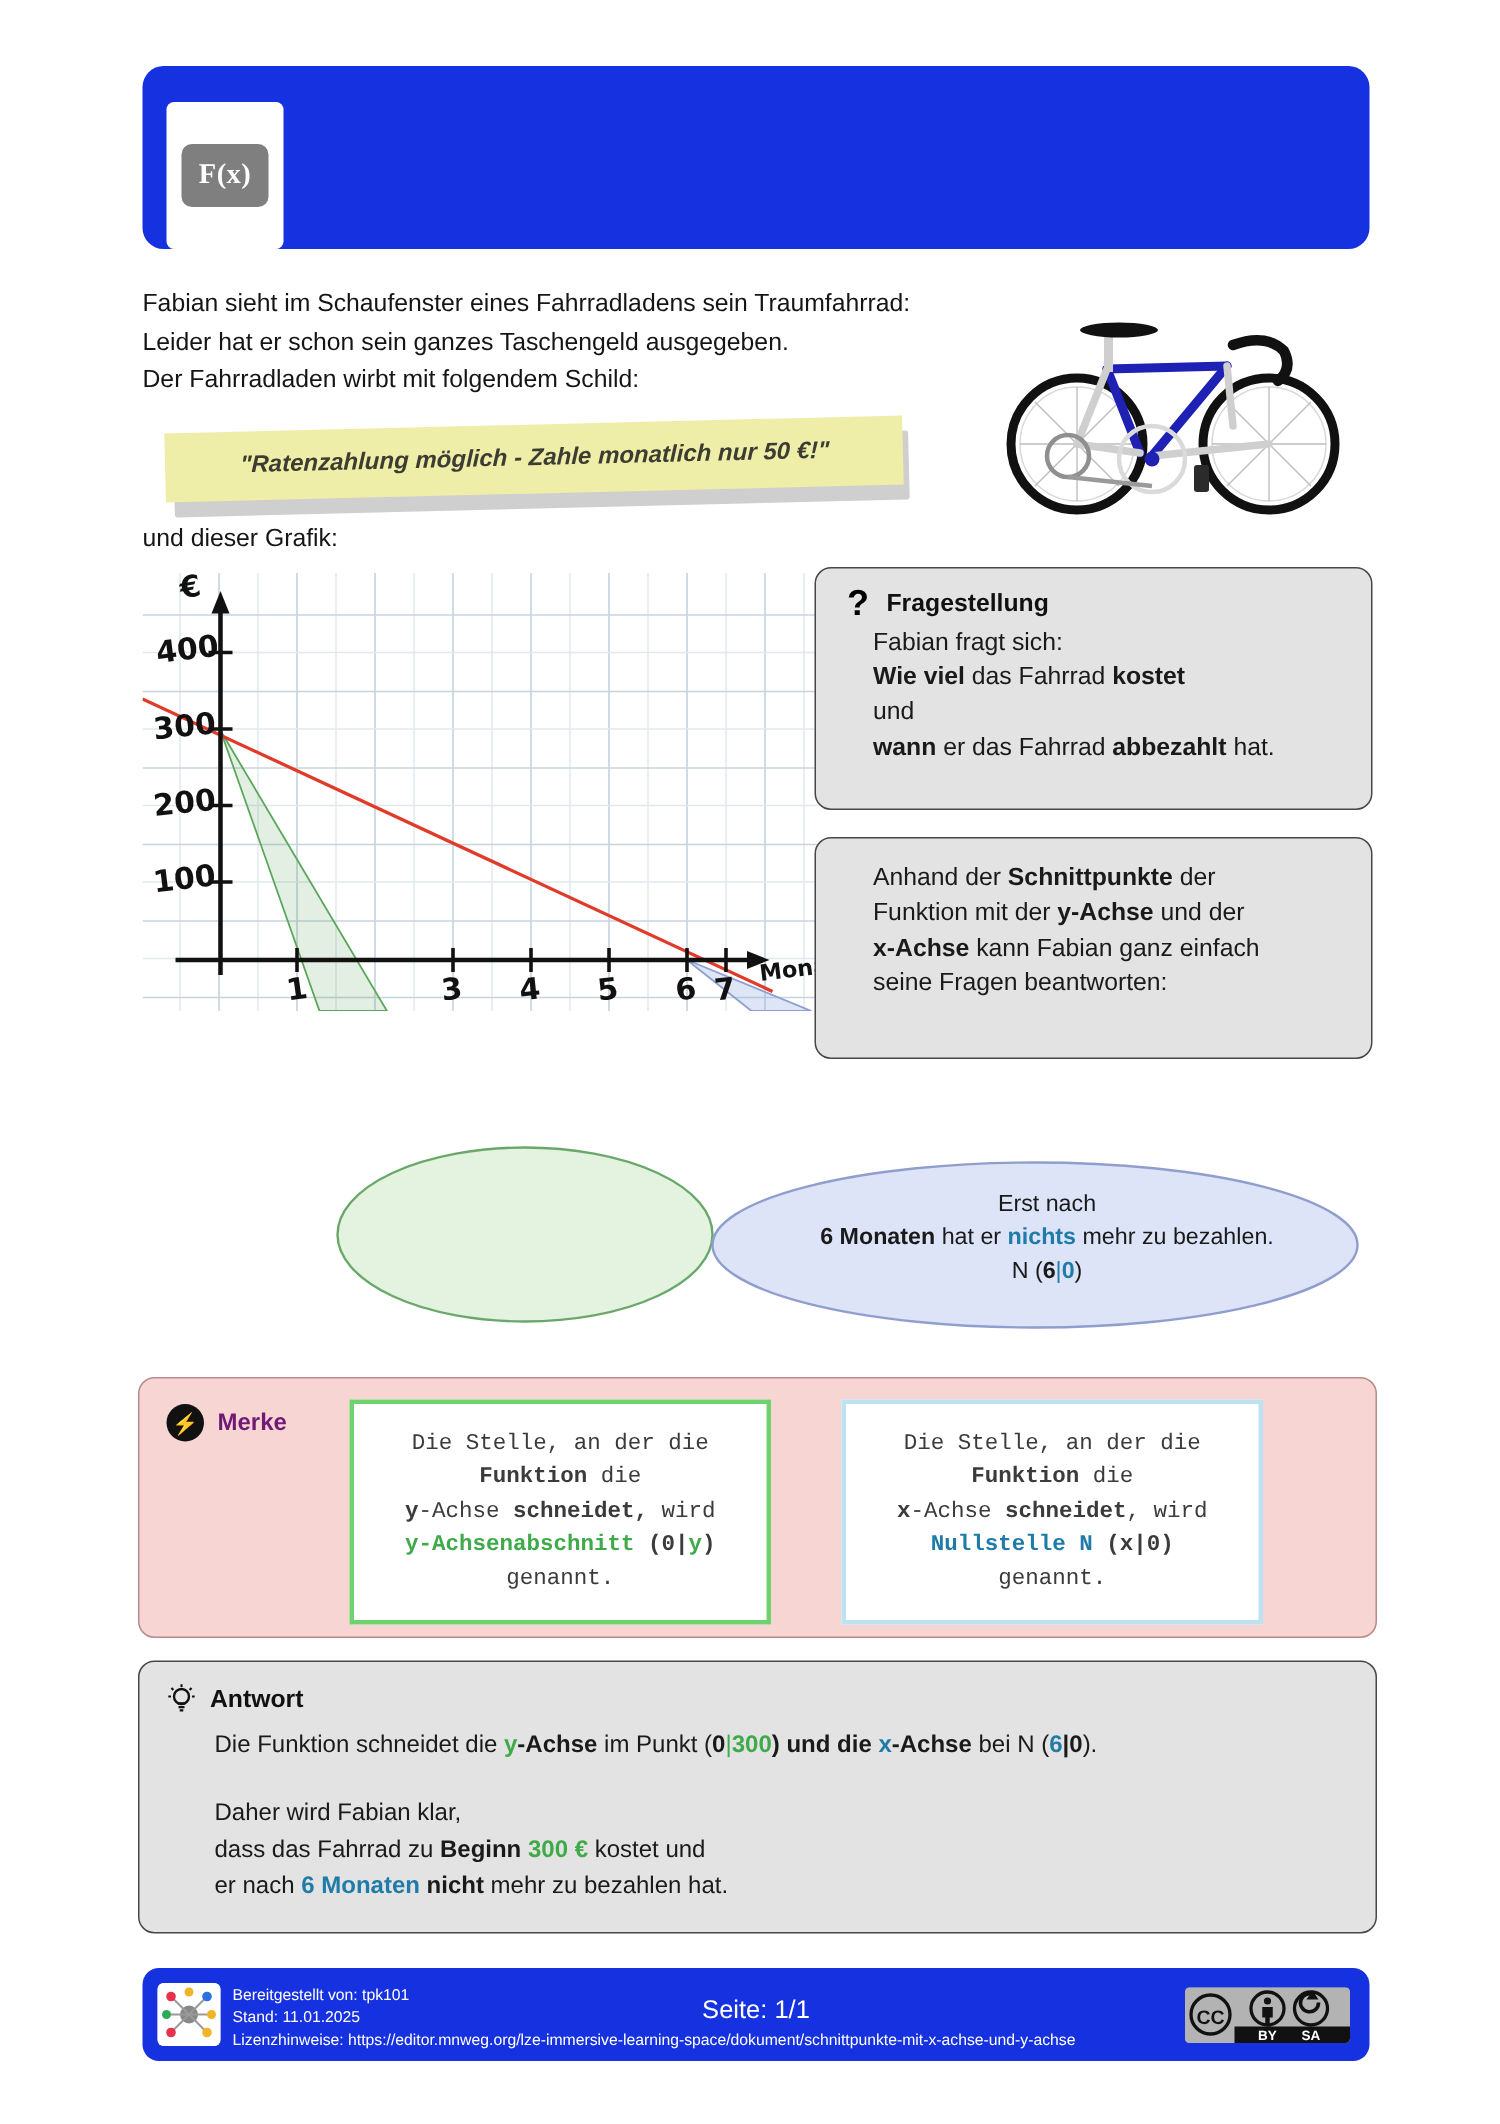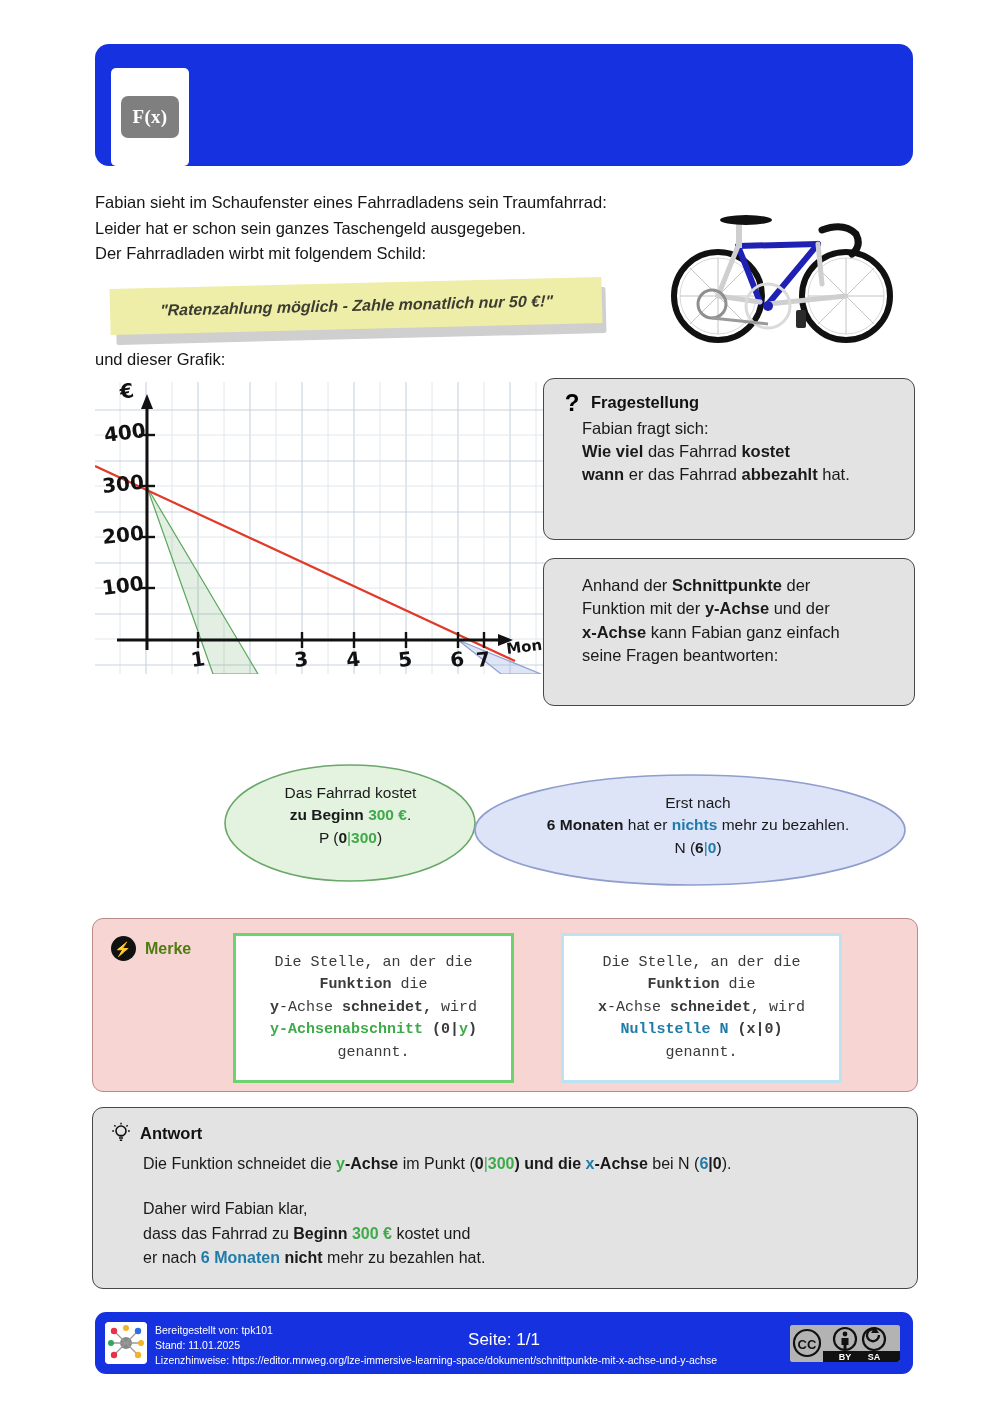--- a/index.html
+++ b/index.html
@@ -97,21 +97,21 @@
     position:absolute;left:92px;top:918px;width:824px;height:172px;
     background:#f7d5d3;border:1.5px solid #b98a87;border-radius:11px;
   }
   .merke-badge{
     position:absolute;left:18px;top:17px;display:flex;align-items:center;gap:9px;
   }
   .bolt-circle{
     width:25px;height:25px;border-radius:50%;background:#111;
     display:flex;align-items:center;justify-content:center;color:#fff;font-size:14px;
   }
-  .merke-label{font-size:16px;font-weight:bold;color:#4d7c0f;}
+  .merke-label{font-size:16px;font-weight:bold;color:#701a75;}
   .merke-box{
     position:absolute;top:14px;background:#fff;text-align:center;
     font-size:15px;line-height:1.5;color:#3b3b3b;
     display:flex;align-items:center;justify-content:center;font-family:Liberation Mono, monospace;
   }
   .merke-box-g{left:140px;width:275px;height:144px;border:3px solid #6ed36e;}
   .merke-box-b{left:468px;width:275px;height:144px;border:3px solid #bde2f2;}
 
   
   .antwort{
@@ -321,20 +321,21 @@
 
   <div class="card card-q">
     <div class="pad">
       <div class="card-head">
         <span class="qmark">?</span>
         <span>Fragestellung</span>
       </div>
       <div class="card-body">
         <div><span>Fabian fragt sich:</span></div>
         <div><b>Wie viel</b><span> das Fahrrad </span><b>kostet</b></div>
+        <div><span>und</span></div>
         <div><b>wann</b><span> er das Fahrrad </span><b>abbezahlt</b><span> hat.</span></div>
       </div>
     </div>
   </div>
 
   <div class="card card-l">
     <div class="pad">
       <div class="card-body">
         <div><span>Anhand der </span><b>Schnittpunkte</b><span> der</span></div>
         <div><span>Funktion mit der </span><b>y-Achse</b><span> und der</span></div>
@@ -342,25 +343,20 @@
         <div><span>seine Fragen beantworten:</span></div>
       </div>
     </div>
   </div>
 
   <svg style="position:absolute;left:0;top:0;width:1000px;height:1416px;pointer-events:none;">
     <ellipse cx="350" cy="823" rx="125" ry="58" fill="#e4f2e0" stroke="#6aa86a" stroke-width="1.6"></ellipse>
     <ellipse cx="690" cy="830" rx="215" ry="55" fill="#dde4f8" stroke="#8f9ecd" stroke-width="1.6"></ellipse>
   </svg>
 
-  <div class="bub-text bub-green">
-    <div>Das Fahrrad kostet</div>
-    <div><b>zu Beginn </b><span class="gb">300 €</span><span>.</span></div>
-    <div><span>P (</span><b>0</b><span class="g">|</span><span class="gb">300</span><span>)</span></div>
-  </div>
 
   <div class="bub-text bub-blue">
     <div>Erst nach</div>
     <div><b>6 Monaten</b><span> hat er </span><span class="blb">nichts</span><span> mehr zu bezahlen.</span></div>
     <div><span>N (</span><b>6</b><span class="bl">|</span><span class="blb">0</span><span>)</span></div>
   </div>
 
   <div class="merke">
     <div class="merke-badge">
       <span class="bolt-circle">⚡</span>

